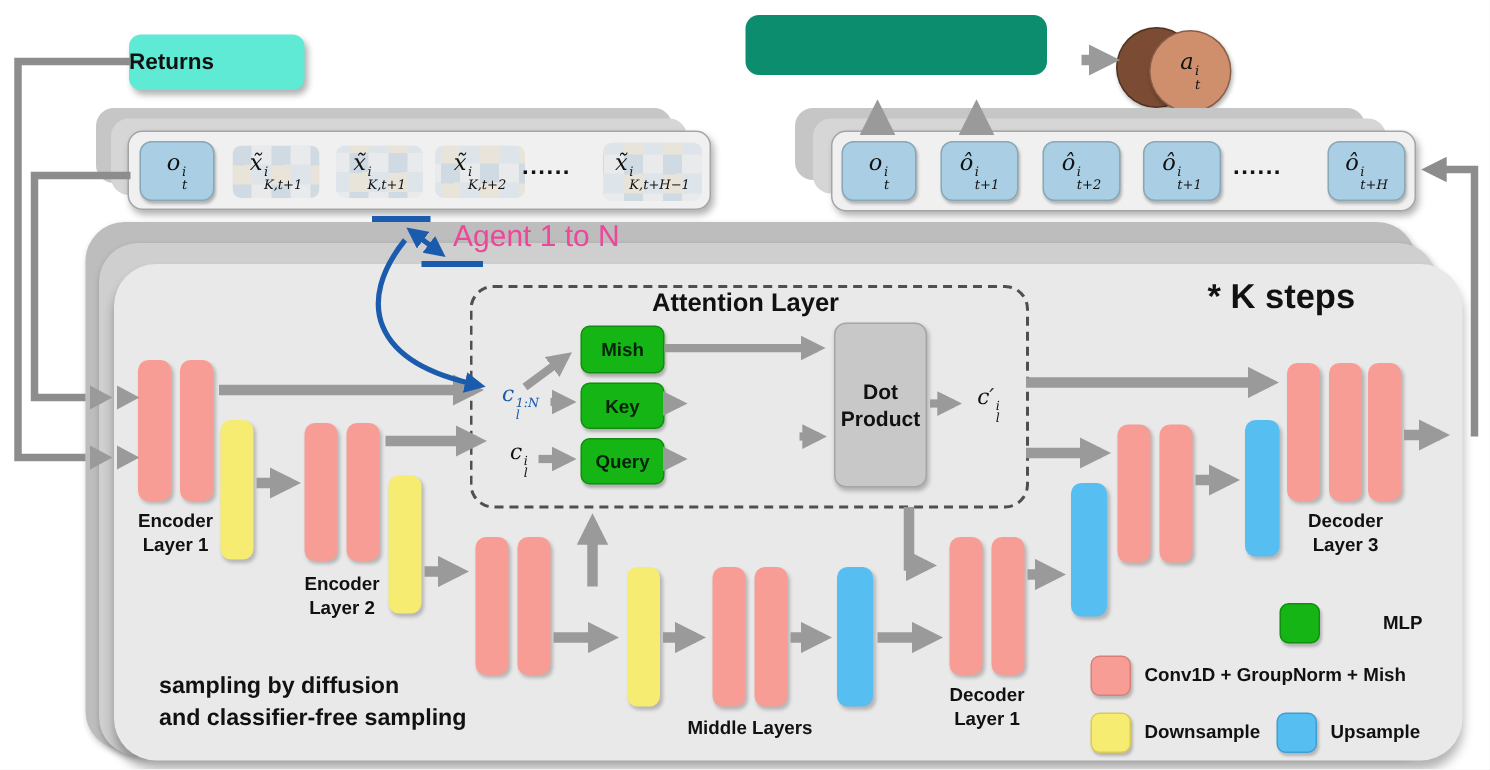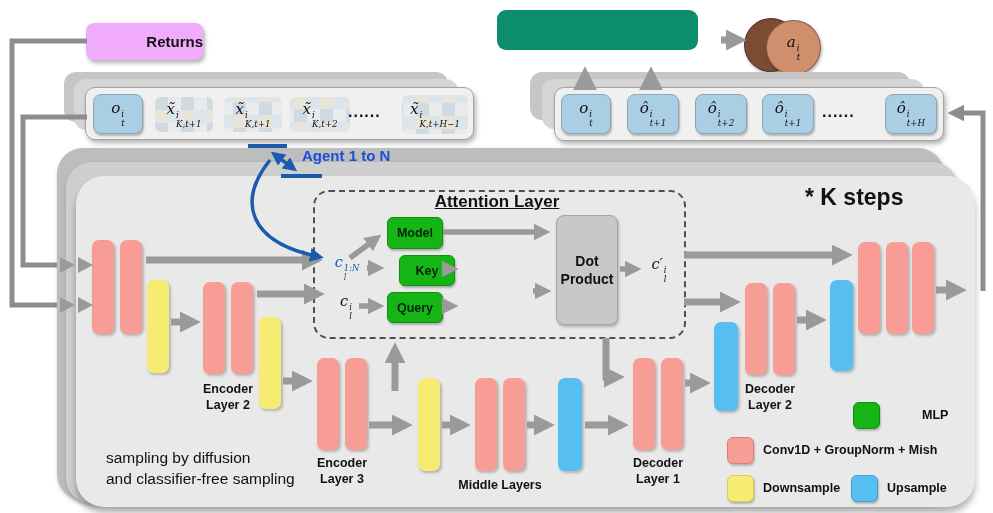--- a/index.html
+++ b/index.html
@@ -15,22 +15,22 @@
   .chip.noise{background:#e2e6ea;
     background-image:conic-gradient(from 90deg at 50% 50%, #dde4ea 25%, #e9e4d9 0 50%, #cfdae3 0 75%, #e8eaec 0);
     background-size:26px 26px;border-radius:6px;}
   .dots{position:absolute;font-weight:bold;font-size:16px;color:#111;letter-spacing:1px;}
   
   .mt{font-family:"DejaVu Serif",serif;font-style:italic;font-size:15px;color:#111;white-space:nowrap;}
   .mt .ss{display:inline-flex;flex-direction:column;align-items:flex-start;font-size:0.58em;
           line-height:1.05;vertical-align:-0.45em;margin-left:1px;}
   .mt.blue{color:#1b5bad;}
   
-  .redbox{position:absolute;background:#f0abfc;border-radius:8px;display:flex;align-items:center;
-          justify-content:flex-end;font-weight:bold;font-size:15px;color:#111;box-shadow:2px 3px 4px rgba(0,0,0,.3);}
+  .redbox{position:absolute;background:#5eead4;border-radius:8px;display:flex;align-items:center;
+          justify-content:flex-start;font-weight:bold;font-size:15px;color:#111;box-shadow:2px 3px 4px rgba(0,0,0,.3);}
   .tealback{position:absolute;background:#0c8e6e;border-radius:9px;}
   .tealfront{position:absolute;background:#10c89b;border-radius:9px;display:flex;align-items:center;
           justify-content:center;font-weight:bold;font-size:15px;color:#09130f;box-shadow:2px 3px 4px rgba(0,0,0,.3);}
   .circle{position:absolute;border-radius:50%;border:1px solid rgba(0,0,0,.35);box-shadow:1px 2px 3px rgba(0,0,0,.3);}
   
   .main-back{background:#bdbdbd;border-radius:26px;box-shadow:1px 2px 4px rgba(0,0,0,.25);}
   .main-mid{background:#cfcfcf;border-radius:26px;box-shadow:1px 2px 4px rgba(0,0,0,.25);}
   .main-front{background:#e9e9e9;border-radius:28px;box-shadow:0 6px 7px rgba(0,0,0,.3);}
   
   .bar{position:absolute;border-radius:7px;box-shadow:1.5px 2px 2.5px rgba(0,0,0,.22);}
@@ -43,23 +43,23 @@
   .attn-title{position:absolute;text-align:center;font-weight:bold;font-size:17px;color:#111;}
   .gbox{position:absolute;background:#16b516;border:1px solid #0e8f0e;border-radius:6px;display:flex;
         align-items:center;justify-content:center;font-weight:bold;font-size:12.5px;color:#06230a;
         box-shadow:1px 2px 2px rgba(0,0,0,.25);}
   .graybox{position:absolute;background:#c8c8c8;border:1px solid #a6a6a6;border-radius:8px;display:flex;
         flex-direction:column;align-items:center;justify-content:center;font-weight:bold;color:#111;
         box-shadow:1px 2px 3px rgba(0,0,0,.25);text-align:center;}
   .mtok{position:absolute;display:flex;align-items:center;justify-content:center;}
   
   .ksteps{position:absolute;font-weight:bold;font-size:23px;color:#111;}
-  .agent{position:absolute;font-weight:bold;font-size:15px;color:#1d4ed8;}
+  .agent{position:absolute;font-weight:normal;font-size:20px;color:#ec4899;}
   .brand-title{position:absolute;font-weight:bold;font-size:31px;color:#111;letter-spacing:.5px;}
-  .brand-sub{position:absolute;font-weight:normal;font-size:15.5px;color:#111;}
+  .brand-sub{position:absolute;font-weight:bold;font-size:15.5px;color:#111;}
   
   .sw{position:absolute;width:25px;height:25px;border-radius:6px;box-shadow:1px 2px 2px rgba(0,0,0,.22);}
   .sw.green{background:#16b516;border:1px solid #0e8f0e;}
   .sw.pink{background:#f89d95;border:1px solid #d88078;}
   .sw.yellow{background:#f7ec72;border:1px solid #d8cc55;}
   .sw.blue{background:#57bef2;border:1px solid #3e9fd2;}
   .leglabel{position:absolute;font-weight:bold;font-size:12.5px;color:#111;}
   svg.overlay{position:absolute;left:0;top:0;pointer-events:none;}
 </style>
 </head>
@@ -154,26 +154,26 @@
 
   <div class="card main-back" style="left:57px;top:148px;width:887px;height:352px;"></div>
   <div class="card main-mid" style="left:66px;top:162px;width:892px;height:342px;"></div>
   <div class="card main-front" style="left:76px;top:176px;width:899px;height:331px;"></div>
 
   <span class="agent" style="left:302px;top:147px;">Agent 1 to N</span>
 
   <div class="ksteps" style="left:805px;top:184px;width:150px;text-align:left;">* K steps</div>
 
   <div class="attn-box" style="left:313px;top:190px;width:369px;height:145px;"></div>
-  <div class="attn-title" style="left:377px;top:192px;width:240px;text-decoration:underline;">Attention Layer</div>
+  <div class="attn-title" style="left:377px;top:192px;width:240px;">Attention Layer</div>
 
   <div class="gbox" style="left:387px;top:217px;width:54px;height:30px;">
-    <span>Model</span>
-  </div>
-  <div class="gbox" style="left:399px;top:255px;width:54px;height:29px;">
+    <span>Mish</span>
+  </div>
+  <div class="gbox" style="left:387px;top:255px;width:54px;height:29px;">
     <span>Key</span>
   </div>
   <div class="gbox" style="left:387px;top:292px;width:54px;height:29px;">
     <span>Query</span>
   </div>
 
   <div class="graybox" style="left:556px;top:215px;width:62px;height:110px;font-size:14px;line-height:1.3;padding:0 6px;box-sizing:border-box;">
     <span>Dot Product</span>
   </div>
 
@@ -211,25 +211,25 @@
   <div class="bar pink" style="left:633px;top:358px;width:22px;height:92px;"></div>
   <div class="bar pink" style="left:661px;top:358px;width:22px;height:92px;"></div>
   <div class="bar blue" style="left:714px;top:322px;width:24px;height:89px;"></div>
   <div class="bar pink" style="left:745px;top:283px;width:22px;height:92px;"></div>
   <div class="bar pink" style="left:773px;top:283px;width:22px;height:92px;"></div>
   <div class="bar blue" style="left:830px;top:280px;width:23px;height:91px;"></div>
   <div class="bar pink" style="left:858px;top:242px;width:22px;height:92px;"></div>
   <div class="bar pink" style="left:886px;top:242px;width:22px;height:92px;"></div>
   <div class="bar pink" style="left:912px;top:242px;width:22px;height:92px;"></div>
 
+  <div class="layerlabel" style="left:77px;top:340px;width:80px;">Encoder Layer 1</div>
   <div class="layerlabel" style="left:188px;top:382px;width:80px;">Encoder Layer 2</div>
-  <div class="layerlabel" style="left:302px;top:456px;width:80px;">Encoder Layer 3</div>
   <div class="layerlabel" style="left:440px;top:478px;width:120px;">Middle Layers</div>
   <div class="layerlabel" style="left:618px;top:456px;width:80px;">Decoder Layer 1</div>
-  <div class="layerlabel" style="left:730px;top:382px;width:80px;">Decoder Layer 2</div>
+  <div class="layerlabel" style="left:857px;top:340px;width:80px;">Decoder Layer 3</div>
 
   <div class="brand-sub" style="left:106px;top:449px;">sampling by diffusion</div>
   <div class="brand-sub" style="left:106px;top:470px;">and classifier-free sampling</div>
 
   <div class="sw green" style="left:853px;top:402px;"></div>
   <div class="leglabel" style="left:887px;top:408px;margin-left:35px;">MLP</div>
   <div class="sw pink" style="left:727px;top:437px;"></div>
   <div class="leglabel" style="left:763px;top:443px;">Conv1D + GroupNorm + Mish</div>
   <div class="sw yellow" style="left:727px;top:475px;"></div>
   <div class="leglabel" style="left:763px;top:481px;">Downsample</div>

